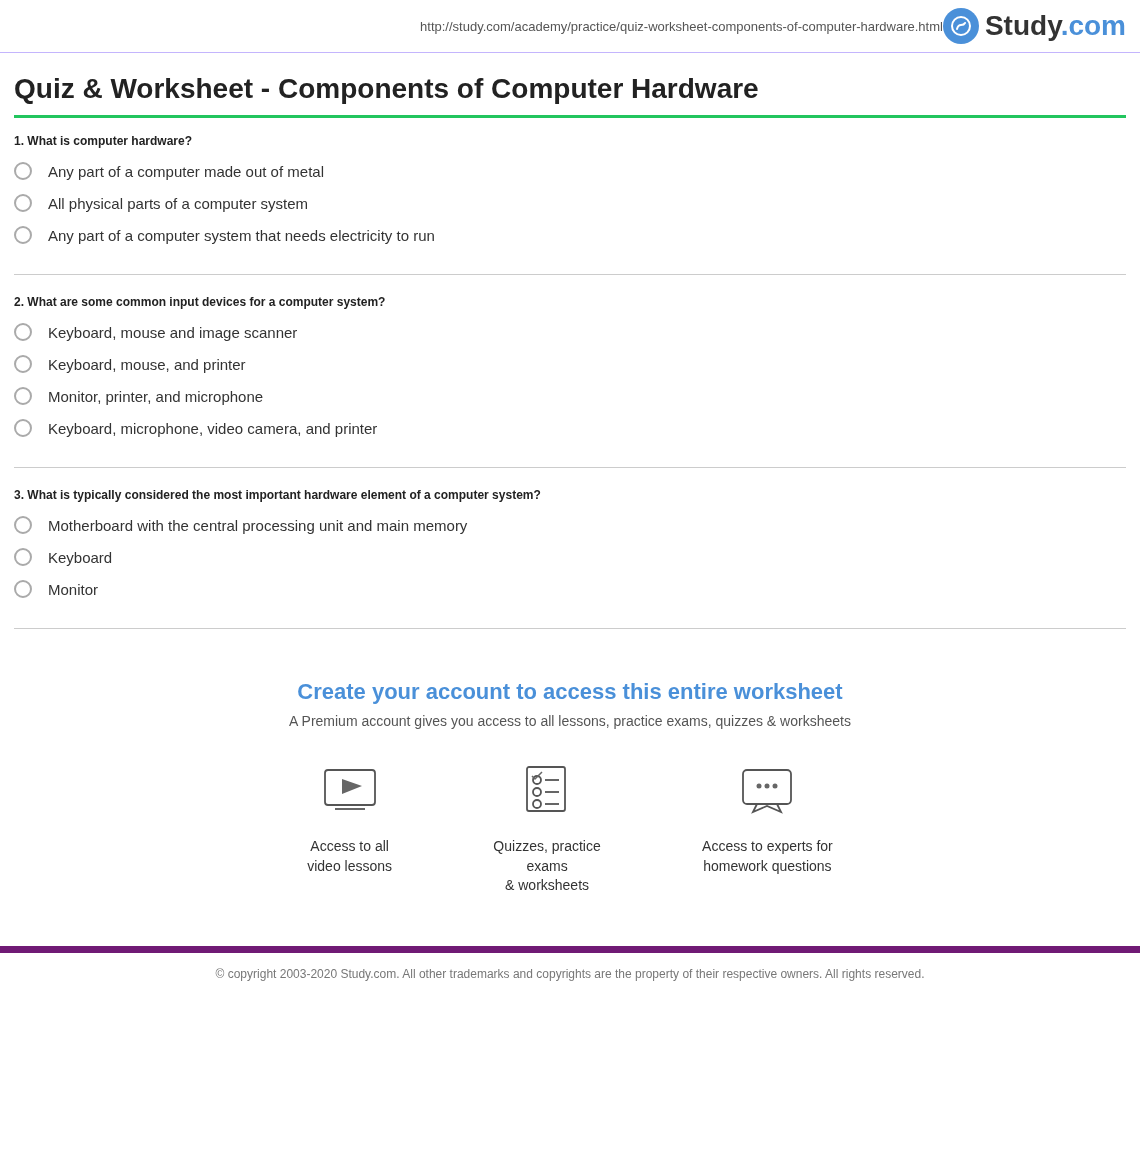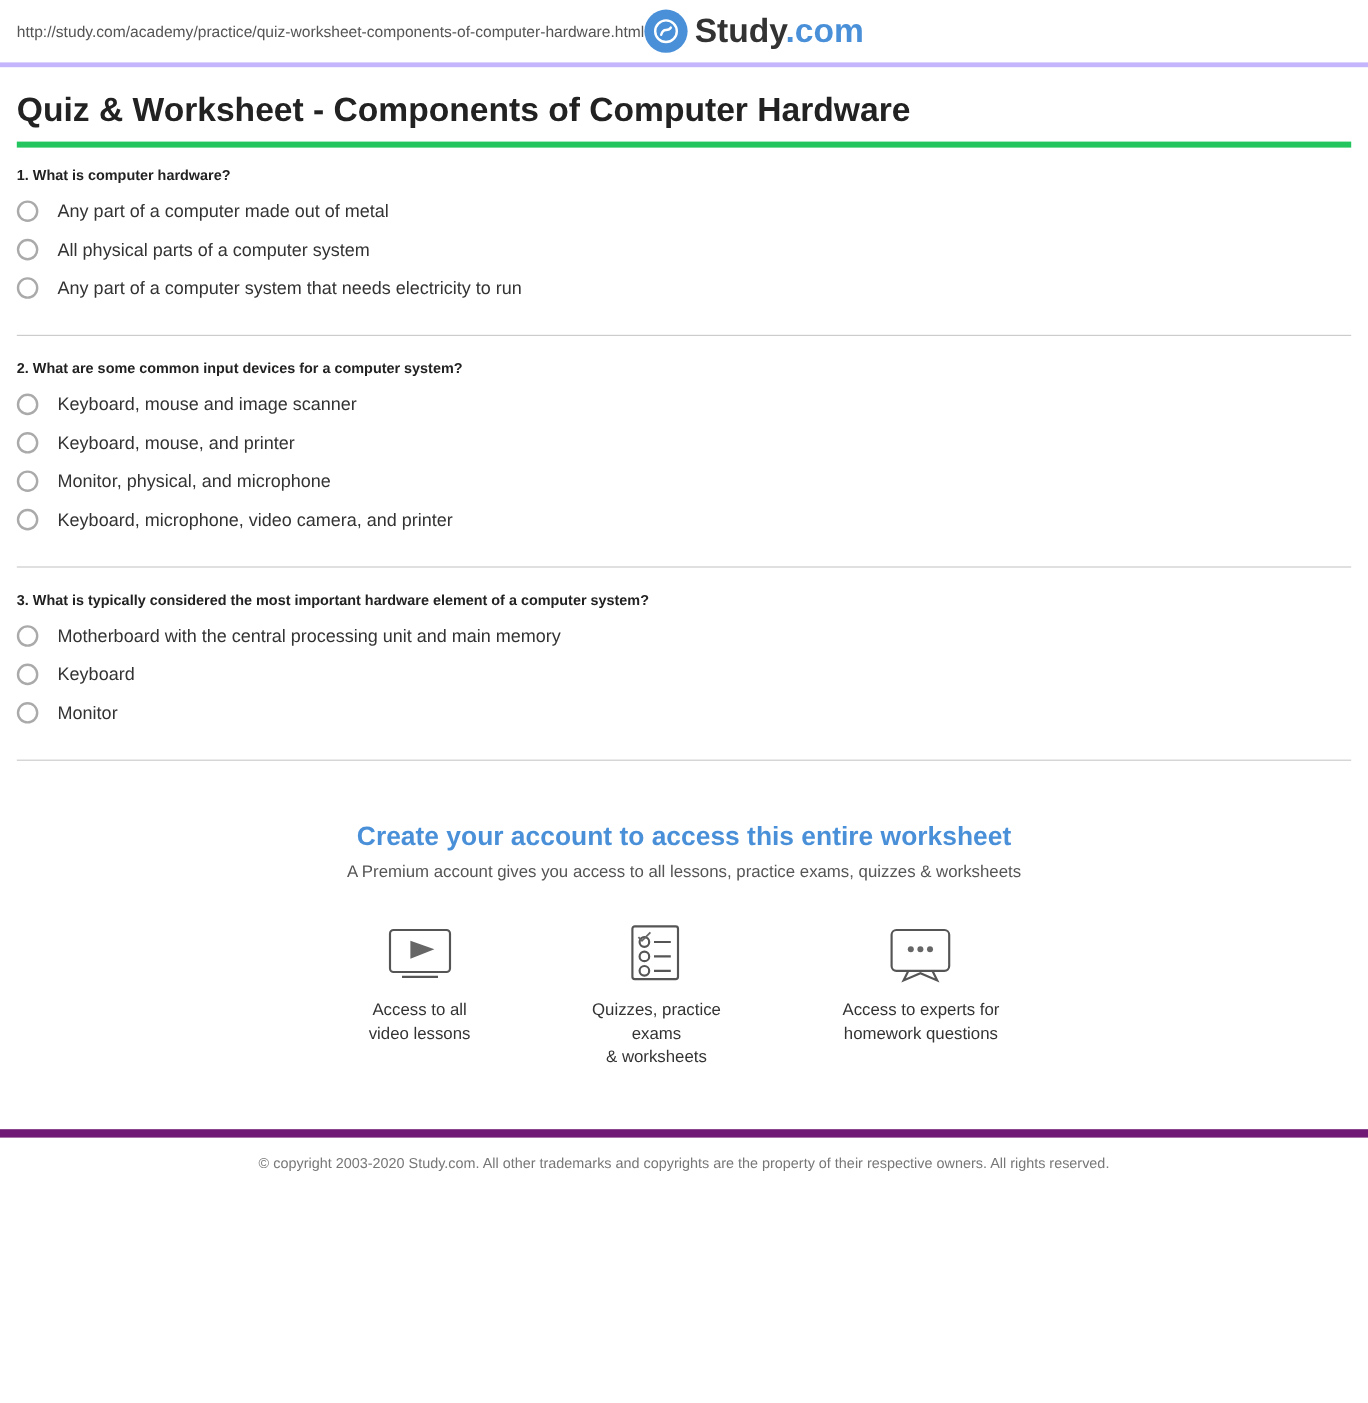--- a/index.html
+++ b/index.html
@@ -14,23 +14,23 @@
       color: #333;
       background: #fff;
       width: 1140px;
       min-height: 1169px;
     }
 
     .url-bar {
       font-size: 13px;
       color: #555;
       padding: 8px 14px;
-      border-bottom: 4px solid #c4b5fd;
-      display: flex;
-      justify-content: flex-start;
+      border-bottom: 1px solid #c4b5fd;
+      display: flex;
+      justify-content: flex-end;
       align-items: center;
     }
 
     .logo {
       display: flex;
       align-items: center;
       gap: 6px;
     }
 
     .logo-circle {
@@ -59,21 +59,21 @@
     .main-content {
       padding: 20px 14px 0 14px;
     }
 
     .page-title {
       font-size: 28px;
       font-weight: bold;
       color: #222;
       margin-bottom: 16px;
       padding-bottom: 10px;
-      border-bottom: 5px solid #22c55e;
+      border-bottom: 3px solid #22c55e;
     }
 
     .question-block {
       margin-bottom: 30px;
     }
 
     .question-text {
       font-size: 12px;
       font-weight: bold;
       color: #222;
@@ -130,21 +130,21 @@
       display: flex;
       justify-content: center;
       gap: 80px;
       margin-bottom: 30px;
     }
 
     .feature-item {
       display: flex;
       flex-direction: column;
       align-items: center;
-      gap: 8px;
+      gap: 18px;
       max-width: 150px;
     }
 
     .feature-icon {
       width: 60px;
       height: 60px;
       display: flex;
       align-items: center;
       justify-content: center;
     }
@@ -213,21 +213,21 @@
         <div class="option-row">
           <div class="radio-btn"></div>
           <span class="option-label">Keyboard, mouse and image scanner</span>
         </div>
         <div class="option-row">
           <div class="radio-btn"></div>
           <span class="option-label">Keyboard, mouse, and printer</span>
         </div>
         <div class="option-row">
           <div class="radio-btn"></div>
-          <span class="option-label">Monitor, physical, and microphone</span>
+          <span class="option-label">Monitor, printer, and microphone</span>
         </div>
         <div class="option-row">
           <div class="radio-btn"></div>
           <span class="option-label">Keyboard, microphone, video camera, and printer</span>
         </div>
       </div>
       <hr class="divider">
       <div class="question-block">
         <p class="question-text">3. What is typically considered the most important hardware element of a computer system?</p>
         <div class="option-row">

